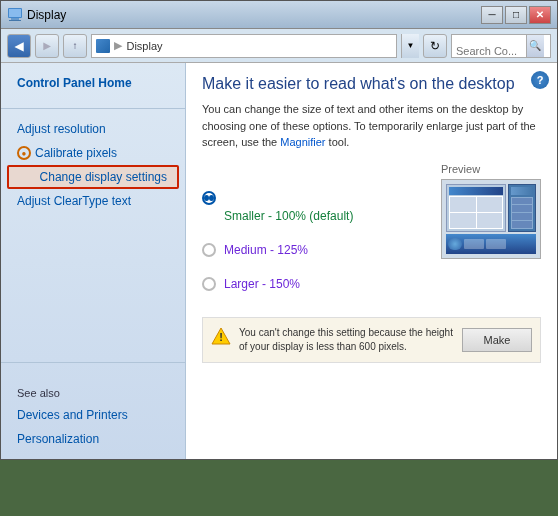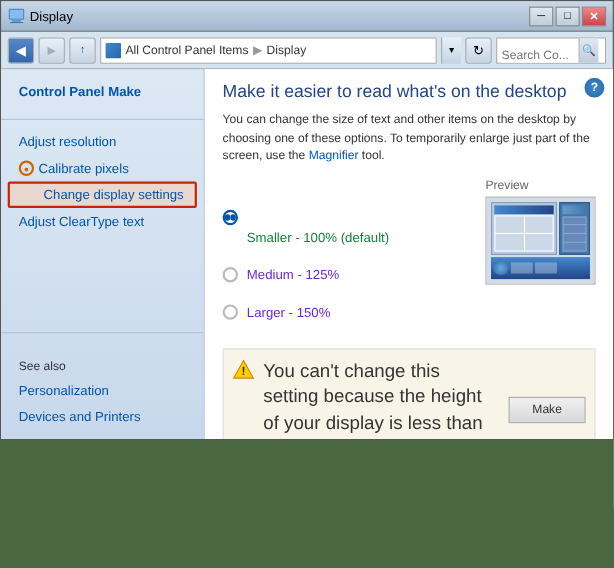--- a/index.html
+++ b/index.html
@@ -8,21 +8,21 @@
       height: 516px;
       font-family: 'Segoe UI', Tahoma, sans-serif;
       font-size: 12px;
       background: #4a6741;
       overflow: hidden;
     }
 
     
     .window {
       width: 558px;
-      height: 400px;
+      height: 460px;
       border: 1px solid #555;
       display: flex;
       flex-direction: column;
     }
 
     .title-bar {
       background: linear-gradient(to bottom, #c8d8e8 0%, #a0b8d0 100%);
       height: 28px;
       display: flex;
       align-items: center;
@@ -422,21 +422,21 @@
       align-items: flex-start;
       gap: 8px;
       margin-top: 8px;
       background: #f8f4e8;
       border: 1px solid #ddd;
       padding: 8px;
     }
 
     .warning-text {
       flex: 1;
-      font-size: 17px;
+      font-size: 10px;
       color: #333;
       line-height: 1.4;
     }
 
     .apply-btn {
       background: linear-gradient(to bottom, #f0f0f0, #d8d8d8);
       border: 1px solid #aaa;
       padding: 4px 20px;
       font-size: 11px;
       cursor: pointer;
@@ -488,36 +488,35 @@
       <button class="tb-btn close">✕</button>
     </div>
   </div>
 
   <div class="address-bar">
     <div class="nav-btn back">◀</div>
     <div class="nav-btn" style="font-size:10px; color:#aab;">▶</div>
     <div class="nav-btn" style="font-size:10px;">↑</div>
     <div class="address-field">
       <div class="control-panel-icon"></div>
-      <span class="address-text">All Control Panel Items</span>
       <span class="address-separator">▶</span>
       <span class="address-text">Display</span>
     </div>
     <div class="address-arrow">▼</div>
     <div class="refresh-btn">↻</div>
     <div class="search-box">
       <input type="text" style="font-size: 11px; color: rgb(153, 153, 153); border: none; outline: none; width: 70px;" placeholder="Search Co...">
       <div class="search-icon-box">🔍</div>
     </div>
   </div>
 
   <div class="content-area">
 
     <div class="sidebar">
-      <a class="sidebar-link" style="font-weight:bold; color:#0055aa; padding-bottom:10px;">Control Panel Make</a>
+      <a class="sidebar-link" style="font-weight:bold; color:#0055aa; padding-bottom:10px;">Control Panel Home</a>
 
       <div class="sidebar-divider"></div>
 
       <a class="sidebar-link">
         <span>Adjust resolution</span>
       </a>
 
       <a class="sidebar-link">
         <span class="calibrate-icon">●</span>
         <span>Calibrate pixels</span>
@@ -529,22 +528,22 @@
 
       <a class="sidebar-link">
         <span>Adjust ClearType text</span>
       </a>
 
       <div style="flex:1;"></div>
 
       <div class="sidebar-divider"></div>
 
       <div class="sidebar-section-title">See also</div>
+      <a class="sidebar-link">Devices and Printers</a>
       <a class="sidebar-link">Personalization</a>
-      <a class="sidebar-link">Devices and Printers</a>
     </div>
 
     <div class="main-panel">
 
       <div class="help-icon">?</div>
 
       <div class="main-title">Make it easier to read what's on the desktop</div>
 
       <div class="main-desc">
         <span>You can change the size of text and other items on the desktop by choosing one of these options. To temporarily enlarge just part of the screen, use the</span>

